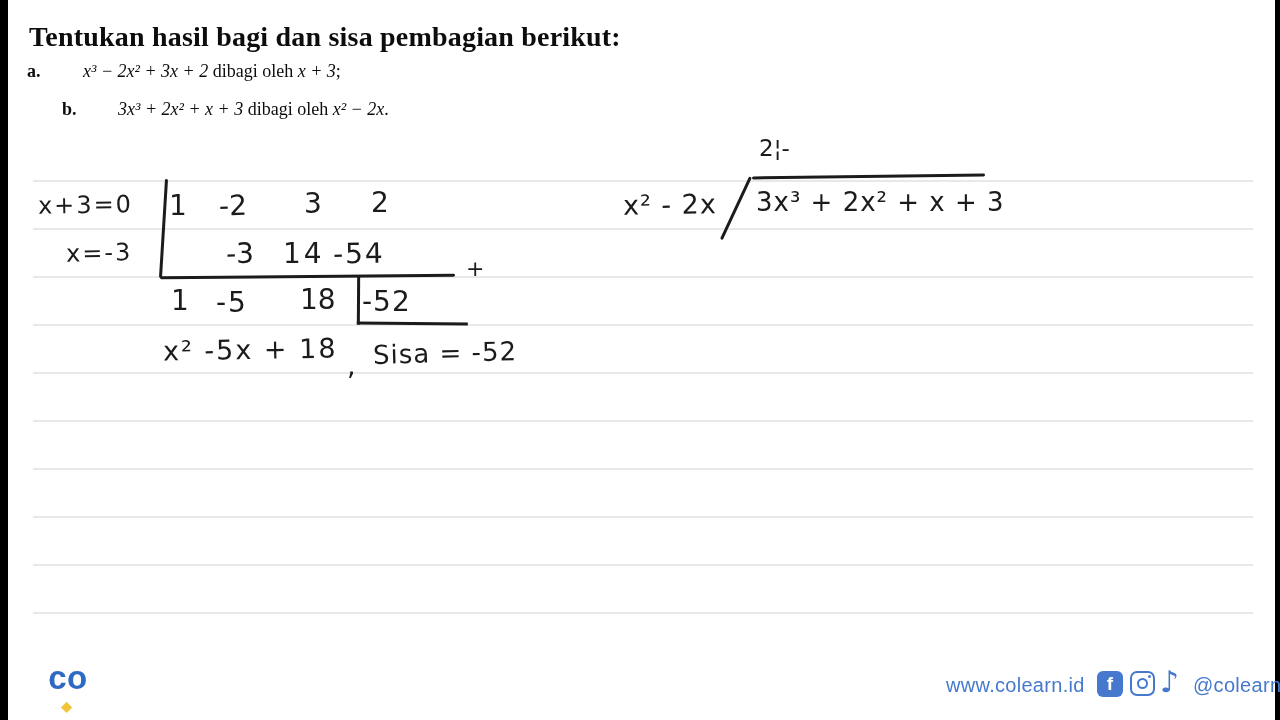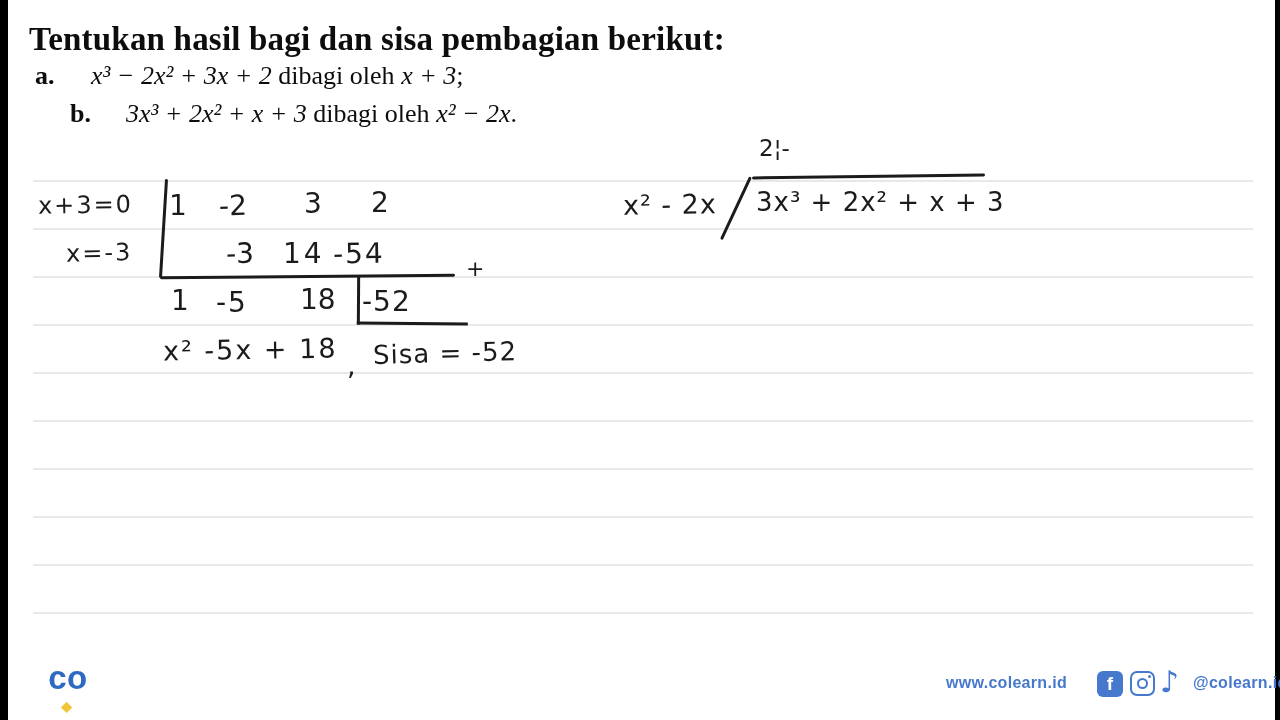--- a/index.html
+++ b/index.html
@@ -9,24 +9,24 @@
   }
   .letterbox{position:absolute;top:0;height:720px;background:#000;}
   .bar-left{left:0;width:8px;}
   .bar-right{right:0;width:5px;}
   
   .ruling{
     position:absolute;left:33px;top:134px;width:1220px;height:481px;
     background:repeating-linear-gradient(to bottom,transparent 0 46px,#e8e8e8 46px 48px);
   }
   .title{
-    position:absolute;left:29px;top:21px;font-size:33px;font-weight:bold;
+    position:absolute;left:29px;top:21px;font-size:28px;font-weight:bold;
     letter-spacing:0.2px;color:#0d0d0d;
   }
-  .prob{position:absolute;left:35px;font-size:26px;color:#0d0d0d;white-space:nowrap;}
+  .prob{position:absolute;left:27px;font-size:18px;color:#0d0d0d;white-space:nowrap;}
   .prob .lbl{font-weight:bold;display:inline-block;width:56px;}
   .prob .math{font-style:italic;}
   .prob .plain{font-style:normal;}
   
   .hw{
     position:absolute;font-family:"DejaVu Sans",sans-serif;color:#1b1b1b;
     font-size:28px;white-space:nowrap;line-height:1;
   }
   .stroke{position:absolute;background:#1b1b1b;border-radius:2px;}
   .rembox{
@@ -35,22 +35,22 @@
     transform:rotate(0.4deg);
   }
   
   .logo{
     position:absolute;left:33px;top:659px;display:flex;align-items:center;gap:5px;
     font-family:"Liberation Sans",sans-serif;font-weight:bold;font-size:33px;
     color:#2e69c2;letter-spacing:0.5px;flex-direction:column;
   }
   .logo-dot{width:8px;height:8px;background:#f0c53a;transform:rotate(45deg) translateY(2px);}
   .blue-text{
-    position:absolute;font-family:"Liberation Sans",sans-serif;font-weight:bold;
-    font-size:16px;color:#4679cd;letter-spacing:0.3px;
+    position:absolute;font-family:"Liberation Sans",sans-serif;font-weight:normal;
+    font-size:20px;color:#4679cd;letter-spacing:0.3px;
   }
   .fb{
     position:absolute;left:1097px;top:671px;width:26px;height:26px;border-radius:6px;
     background:#4679cd;color:#fff;display:flex;align-items:center;justify-content:center;
     font-family:"Liberation Sans",sans-serif;font-weight:bold;font-size:19px;
   }
   .ig{
     position:absolute;left:1130px;top:671px;width:21px;height:21px;border-radius:7px;
     border:2.5px solid #4679cd;
   }

